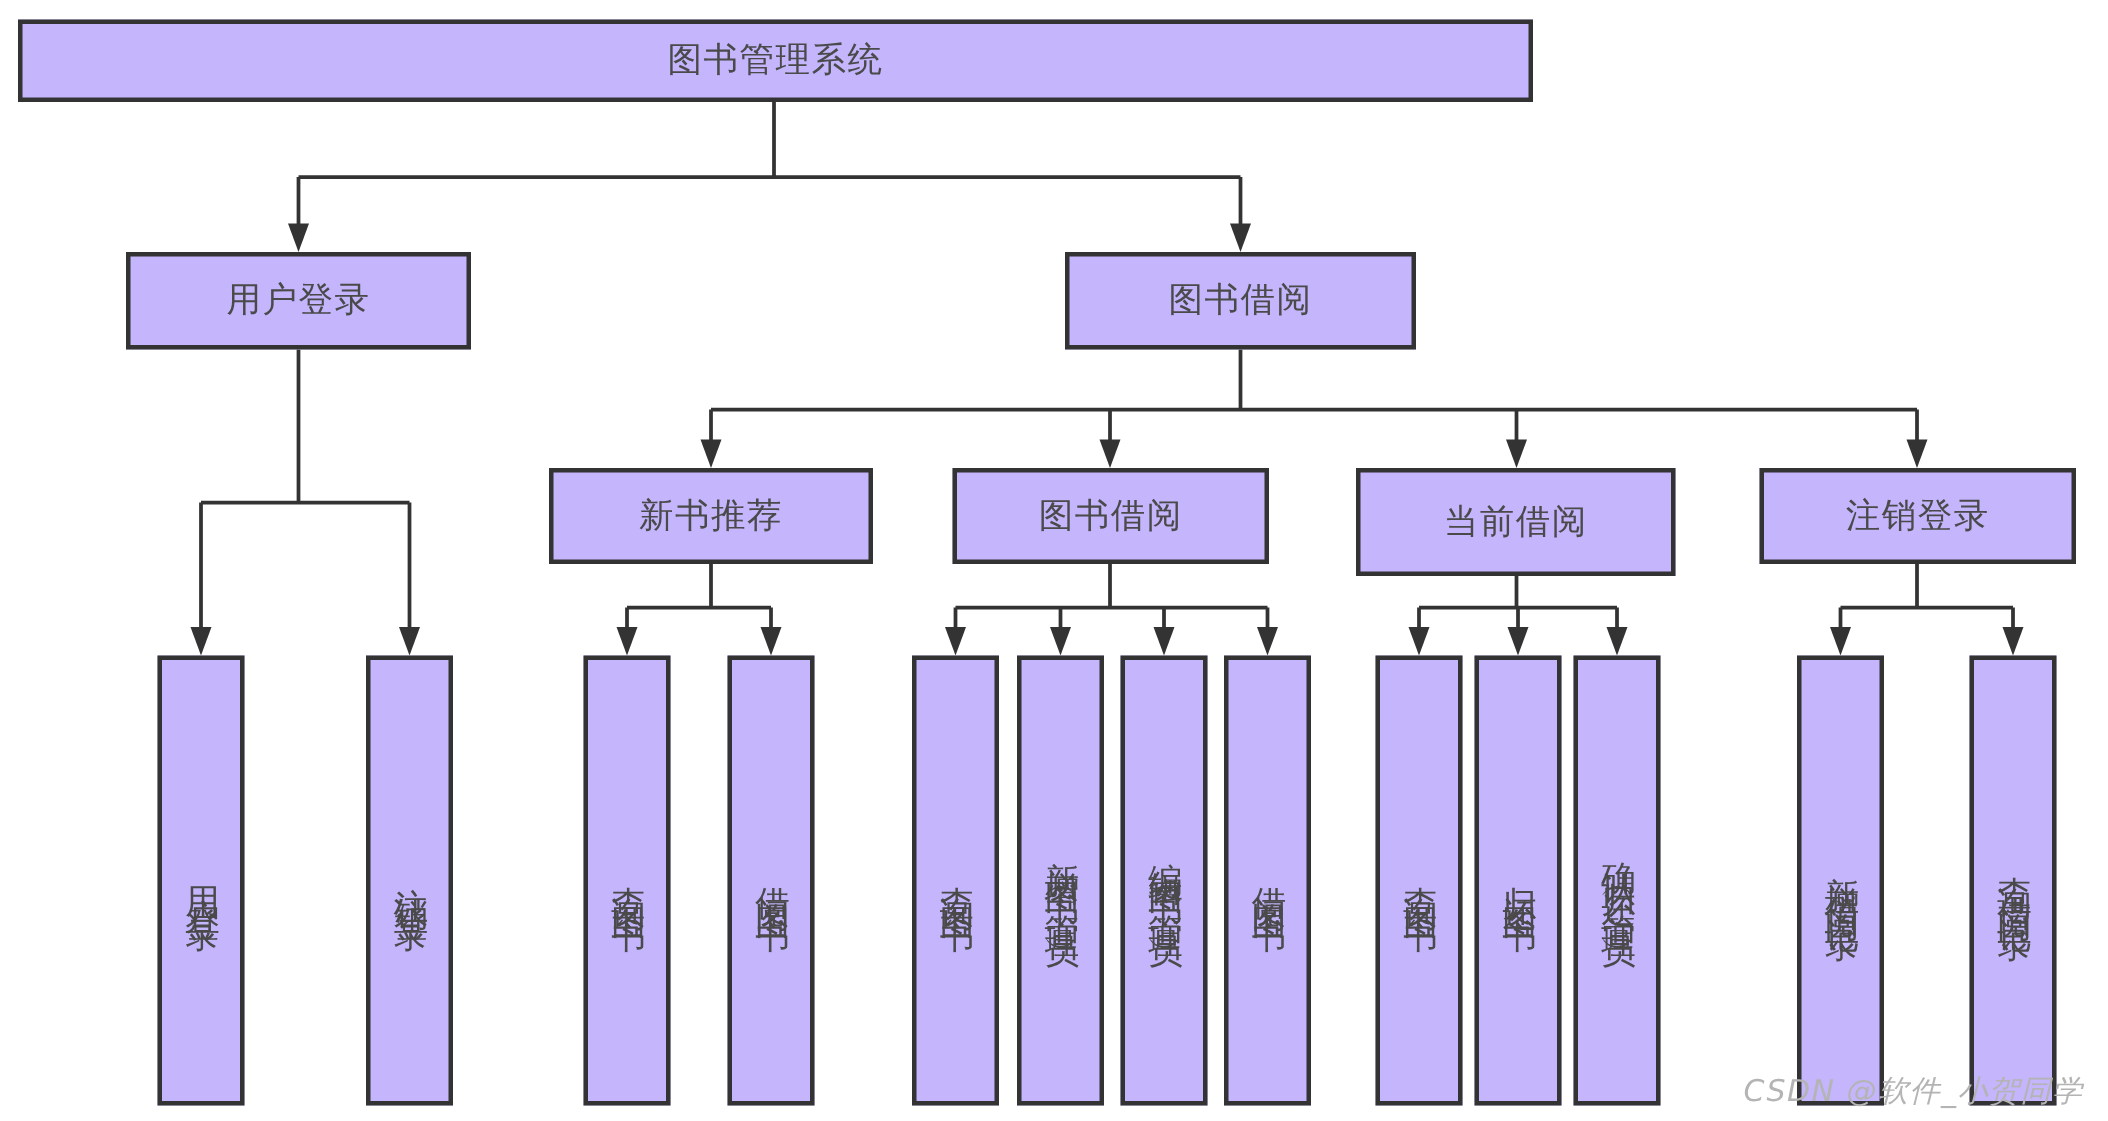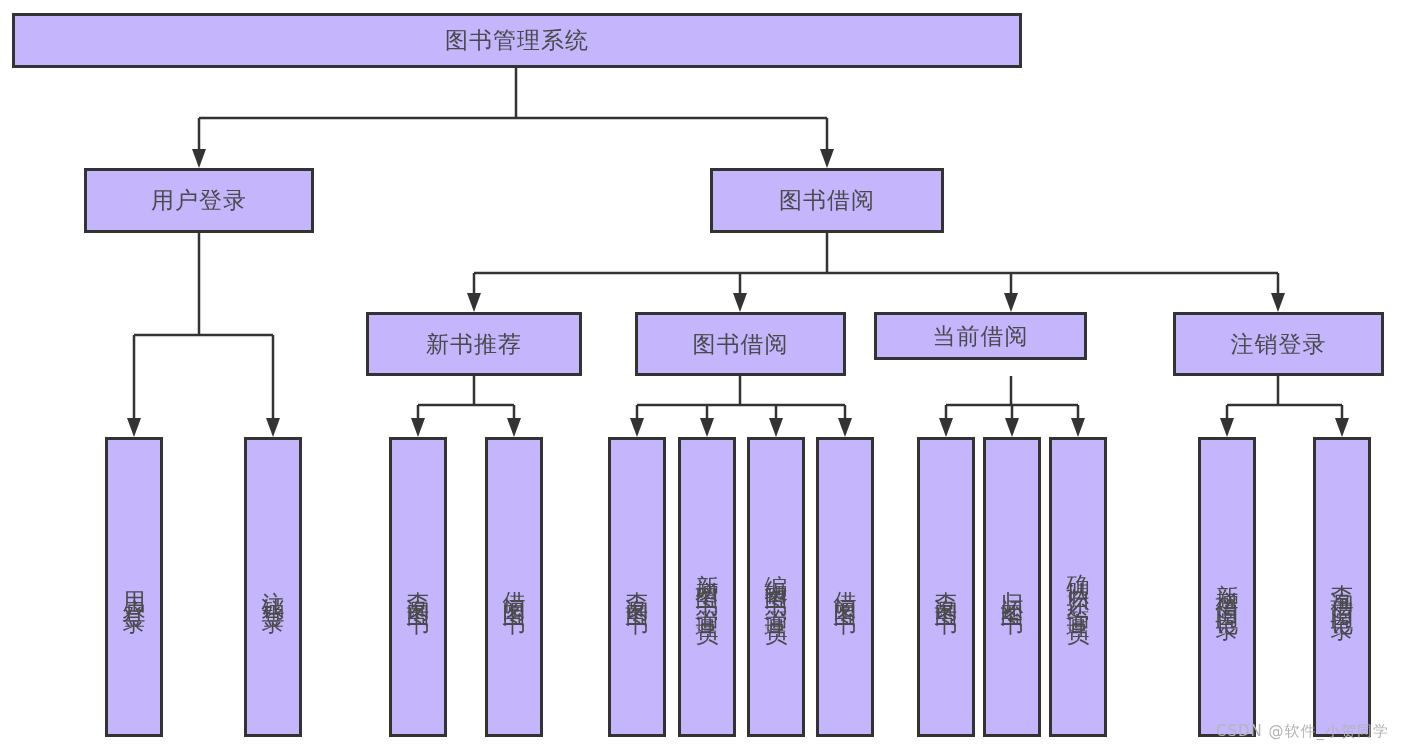--- a/index.html
+++ b/index.html
@@ -48,25 +48,26 @@
     writing-mode:vertical-rl;
     text-orientation:mixed;
     font-size:23px;
     letter-spacing:7px;
     line-height:1;
   }
   .watermark{
     position:absolute;
     right:16px;
     bottom:6px;
-    font-size:15px;
+    font-size:20px;
     letter-spacing:1px;
     color:var(--wm);
     z-index:5;
     white-space:nowrap;
+    font-style:italic;
   }
 </style>
 </head>
 <body>
 
 <div class="stage">
 
   <svg class="connectors" viewBox="0 0 1405 747" xmlns="http://www.w3.org/2000/svg">
 
     <g>
@@ -117,21 +118,21 @@
     </g>
   </svg>
 
   <div class="node hbox" style="left:12px;top:13px;width:1010px;height:55px;">图书管理系统</div>
 
   <div class="node hbox" style="left:84px;top:168px;width:230px;height:65px;">用户登录</div>
   <div class="node hbox" style="left:710px;top:168px;width:234px;height:65px;">图书借阅</div>
 
   <div class="node hbox" style="left:635px;top:312px;width:211px;height:64px;">图书借阅</div>
   <div class="node hbox" style="left:366px;top:312px;width:216px;height:64px;">新书推荐</div>
-  <div class="node hbox" style="left:874px;top:312px;width:213px;height:48px;">当前借阅</div>
+  <div class="node hbox" style="left:904px;top:312px;width:213px;height:72px;">当前借阅</div>
   <div class="node hbox" style="left:1173px;top:312px;width:211px;height:64px;">注销登录</div>
 
   <div class="node vbox" style="left:105px;">用户登录</div>
   <div class="node vbox" style="left:244px;">注销登录</div>
 
   <div class="node vbox" style="left:389px;">查询图书</div>
   <div class="node vbox" style="left:485px;">借阅图书</div>
 
   <div class="node vbox" style="left:608px;">查询图书</div>
   <div class="node vbox" style="left:678px;">新增图书（管理员）</div>

